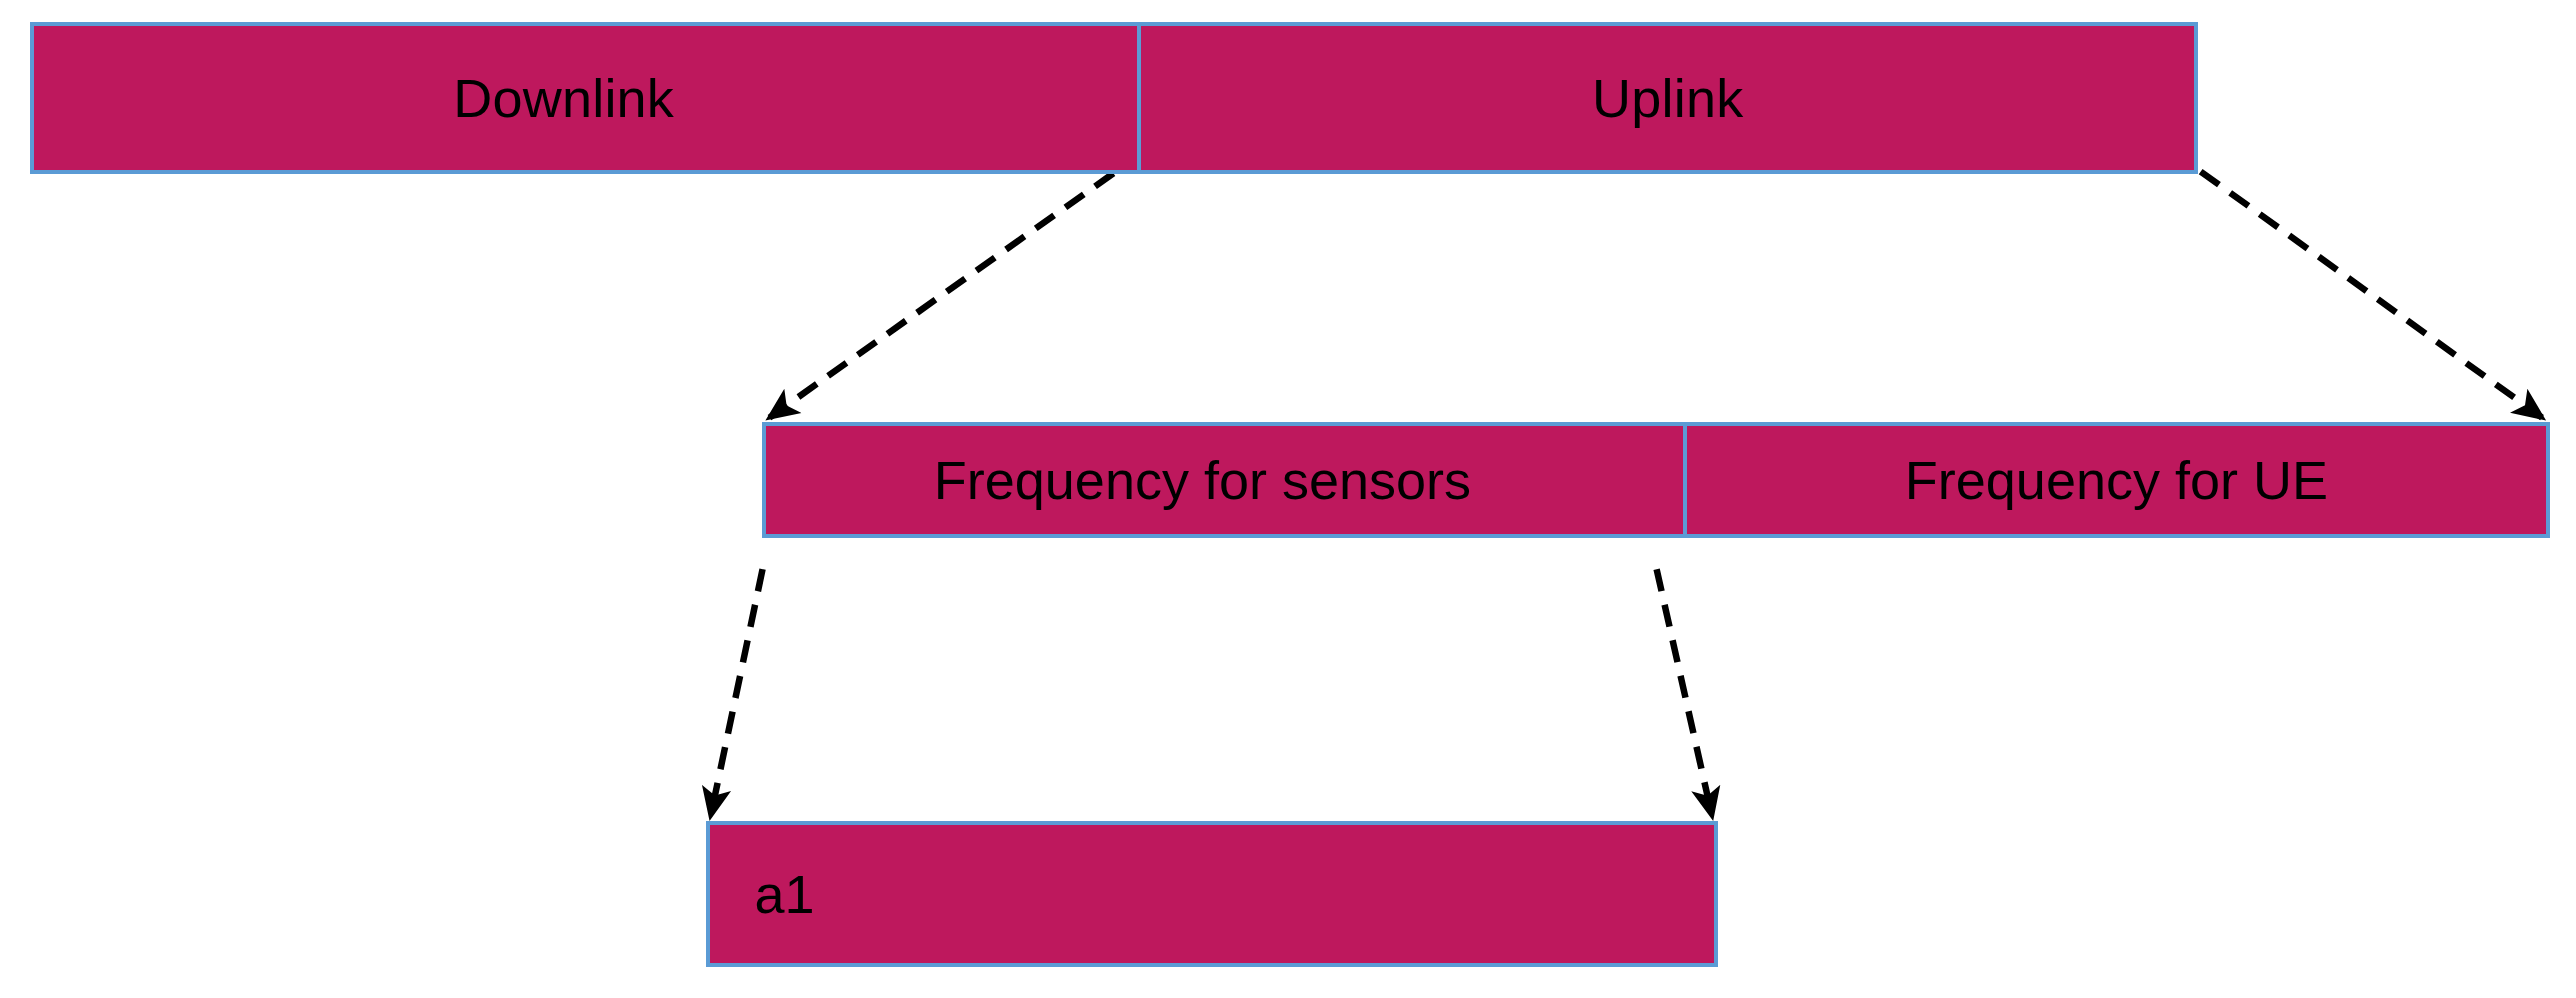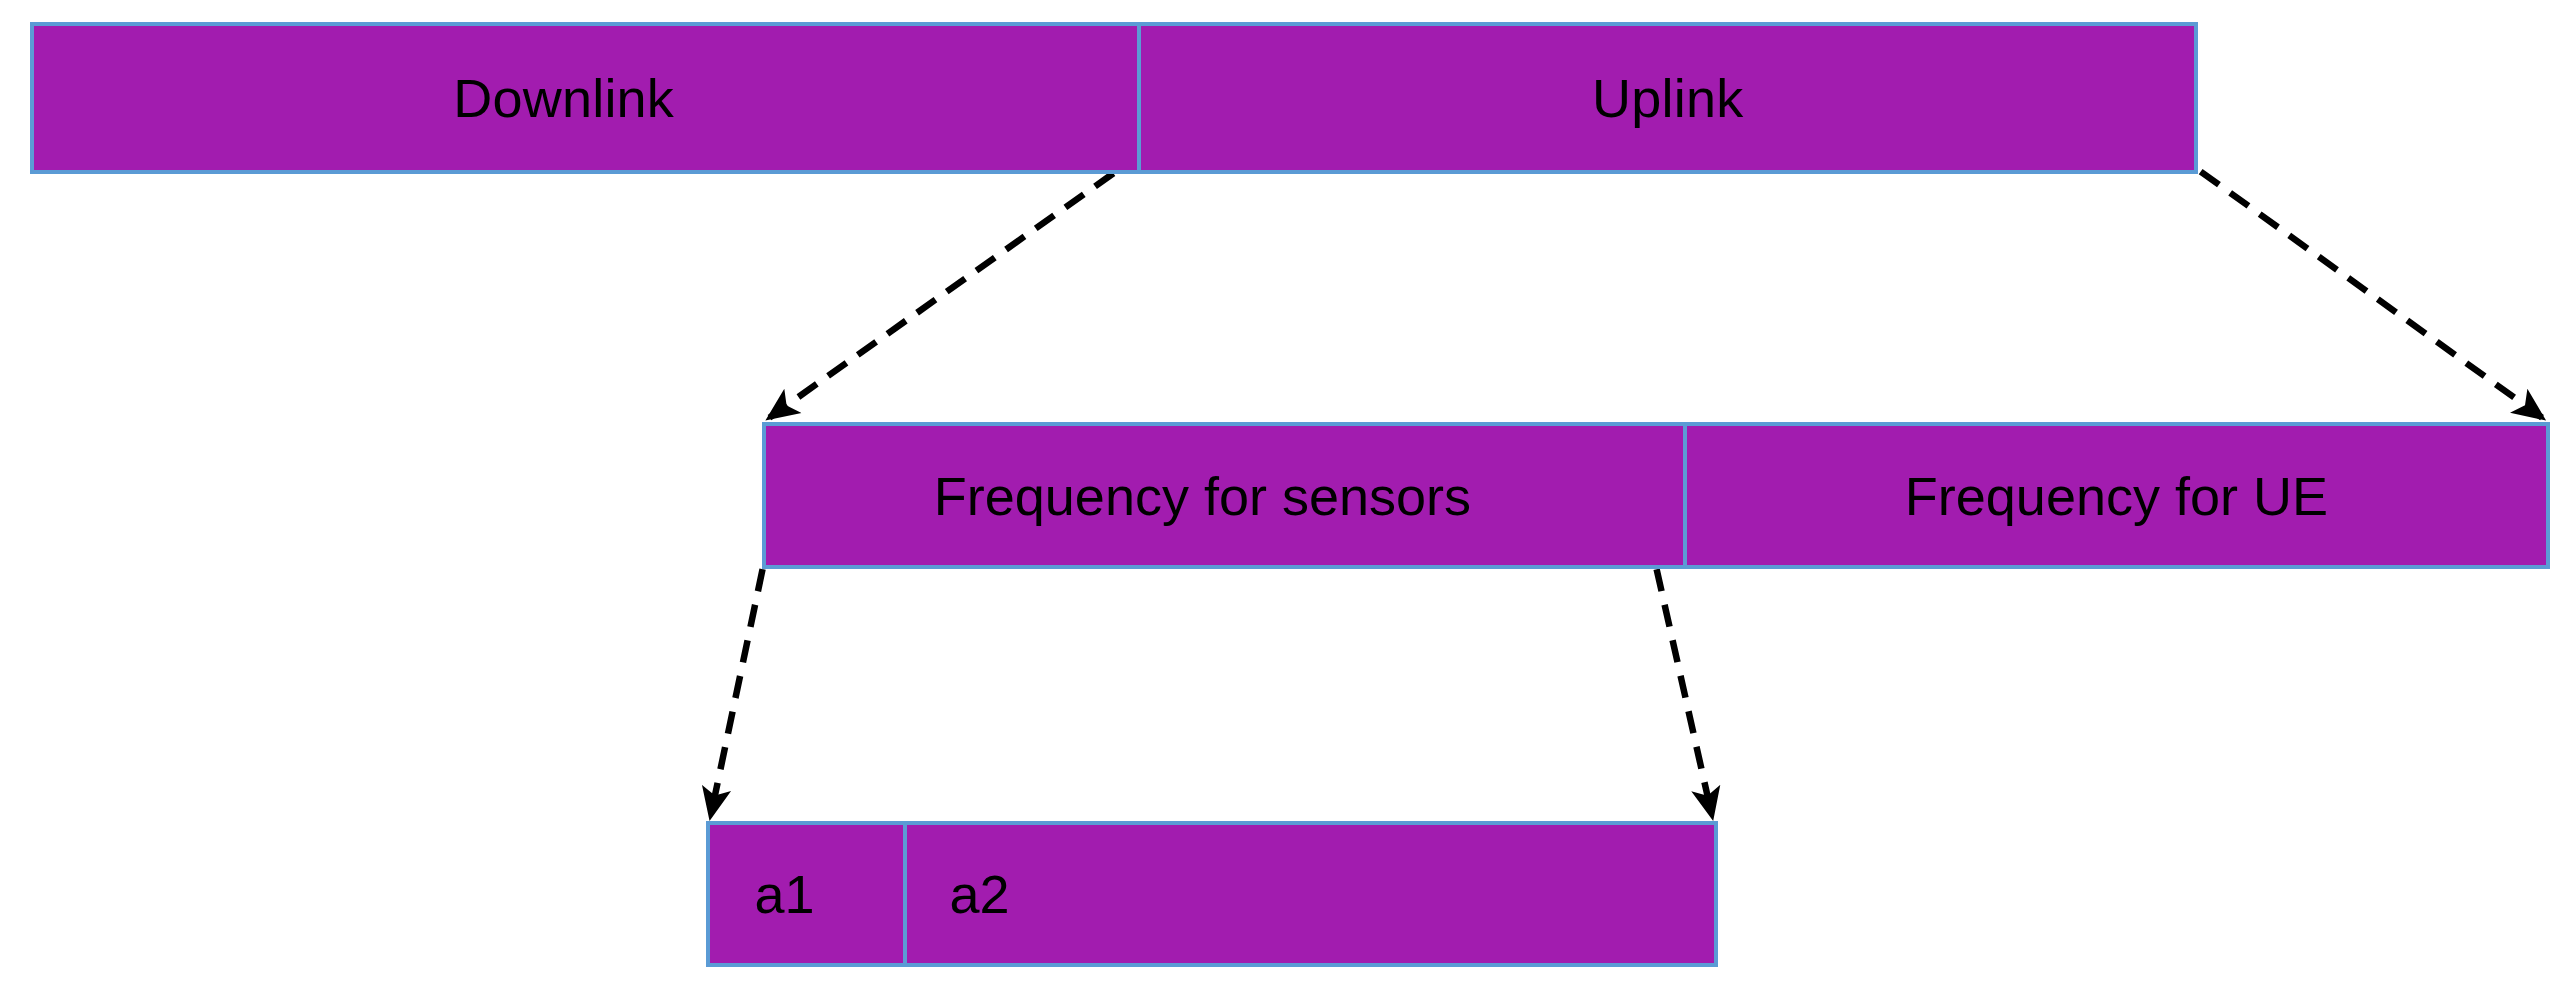--- a/index.html
+++ b/index.html
@@ -12,21 +12,21 @@
     width: 2576px;
     height: 998px;
     background: #ffffff;
     overflow: hidden;
     font-family: "Liberation Sans", sans-serif;
   }
   
   .box {
     position: absolute;
     box-sizing: border-box;
-    background: #a21caf;
+    background: #be185d;
     border: 4.3px solid #5B9BD5;
     display: flex;
     flex-direction: row;
     align-items: stretch;
   }
   .cell {
     box-sizing: border-box;
     display: flex;
     align-items: center;
     justify-content: center;
@@ -52,21 +52,21 @@
     letter-spacing: 0.2px;
   }
   #row-link .cell.c0 { width: 1083px; }
   #row-link .cell.c1 { width: 1080px; }
 
   
   #row-frequency {
     left: 762px;
     top: 422px;
     width: 1788px;
-    height: 147px;
+    height: 116px;
   }
   #row-frequency .cell {
     font-size: 54px;
   }
   #row-frequency .cell.c0 { width: 895px; }
   #row-frequency .cell.c1 { width: 885px; }
 
   
   #row-slots {
     left: 706px;
@@ -125,19 +125,16 @@
     </div>
     <div class="cell c1">
       <span>Frequency for UE</span>
     </div>
   </div>
 
   <div class="box" id="row-slots">
     <div class="cell">
       <span>a1</span>
     </div>
-    <div class="cell">
-      <span>a2</span>
-    </div>
   </div>
 
 </div>
 
 
 </body></html>

